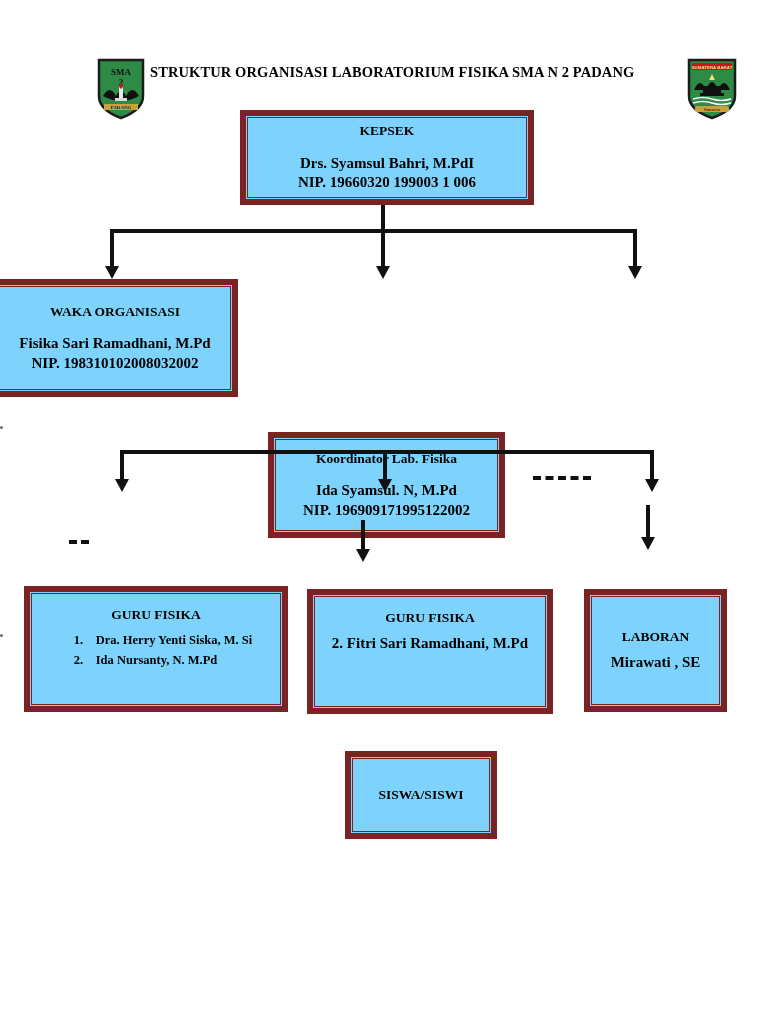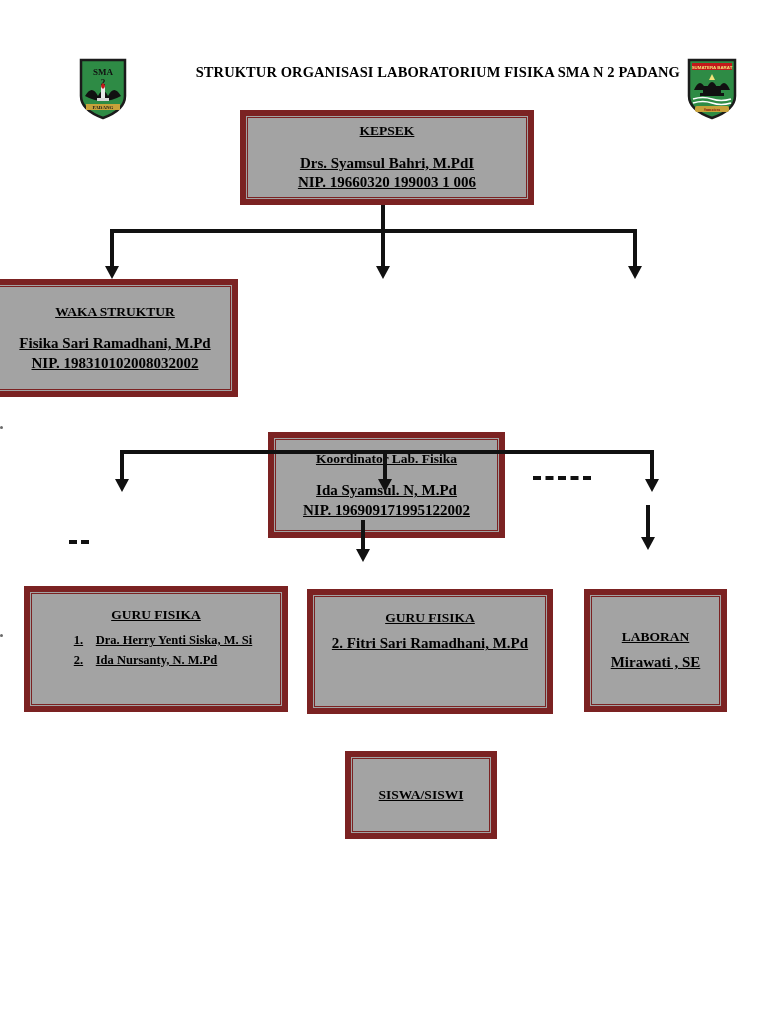--- a/index.html
+++ b/index.html
@@ -21,47 +21,46 @@
     width: 768px;
     height: 1024px;
   }
 
   
   .title {
     position: absolute;
     left: 150px;
     top: 64px;
     width: 530px;
-    text-align: right;
+    text-align: left;
     font-size: 14.5px;
     font-weight: bold;
     letter-spacing: 0.1px;
     line-height: 1.2;
   }
 
   
   .logo {
     position: absolute;
   }
 
   
   .node {
     position: absolute;
     box-sizing: border-box;
-    background: #a3a3a3;
+    background: #7dd3fc;
     border: 6px solid #7B2222;
     outline: 1px solid #7B2222;
     outline-offset: -8px;
     display: flex;
     flex-direction: column;
     align-items: center;
     justify-content: center;
     text-align: center;
     z-index: 3;
-    text-decoration: underline;
   }
   .node .hd {
     font-weight: bold;
     font-size: 13.5px;
     line-height: 1.35;
   }
   .node .ln {
     font-weight: bold;
     font-size: 15px;
     line-height: 1.3;
@@ -108,21 +107,21 @@
     background: #6a6a6a;
     border-radius: 50%;
     z-index: 1;
   }
 </style>
 </head>
 <body>
 
 <div id="page">
 
-  <div class="logo" style="left:78px; top:56px; width:50px; height:64px;">
+  <div class="logo" style="left:96px; top:56px; width:50px; height:64px;">
     <svg viewBox="0 0 50 64" width="50" height="64">
       <path d="M3 4 H47 V40 Q47 54 25 62 Q3 54 3 40 Z" fill="#2E8B45" stroke="#1b1b1b" stroke-width="2.5"></path>
       <text x="25" y="19" font-size="9" font-family="Liberation Serif, serif" font-weight="bold" fill="#111" text-anchor="middle">SMA</text>
       <text x="25" y="29" font-size="9" font-family="Liberation Serif, serif" font-weight="bold" fill="#111" text-anchor="middle">2</text>
       <path d="M7 40 Q14 28 20 40 Q25 30 30 40 Q36 28 43 40 Q25 50 7 40 Z" fill="#111111"></path>
       <rect x="23" y="30" width="4" height="12" fill="#e8e8e8"></rect>
       <path d="M25 27 q4 3 0 6 q-4 -3 0 -6 Z" fill="#C2181A"></path>
       <rect x="19" y="42" width="12" height="3" fill="#d8d8d8"></rect>
       <rect x="8" y="48" width="34" height="6" fill="#C8A23A"></rect>
       <text x="25" y="53" font-size="5" font-family="Liberation Serif, serif" font-weight="bold" fill="#1b1b1b" text-anchor="middle">PADANG</text>
@@ -157,21 +156,21 @@
   <div class="vline" style="left:381px; top:205px; width:4px; height:27px;"></div>
   <div class="hline" style="left:110px; top:229px; width:527px; height:4px;"></div>
   <div class="vline" style="left:110px; top:229px; width:4px; height:42px;"></div>
   <div class="arrowhead" style="left:105px; top:266px;"></div>
   <div class="vline" style="left:381px; top:229px; width:4px; height:42px;"></div>
   <div class="arrowhead" style="left:376px; top:266px;"></div>
   <div class="vline" style="left:633px; top:229px; width:4px; height:42px;"></div>
   <div class="arrowhead" style="left:628px; top:266px;"></div>
 
   <div class="node" style="left:-8px; top:279px; width:246px; height:118px;">
-    <div class="hd">WAKA STRUKTUR</div>
+    <div class="hd">WAKA ORGANISASI</div>
     <div class="gap-md"></div>
     <div class="ln">Fisika Sari Ramadhani, M.Pd</div>
     <div class="ln">NIP. 198310102008032002</div>
   </div>
 
 
 
   <div class="node" style="left:268px; top:432px; width:237px; height:106px;">
     <div class="hd">Koordinator Lab. Fisika</div>
     <div class="gap-md"></div>

